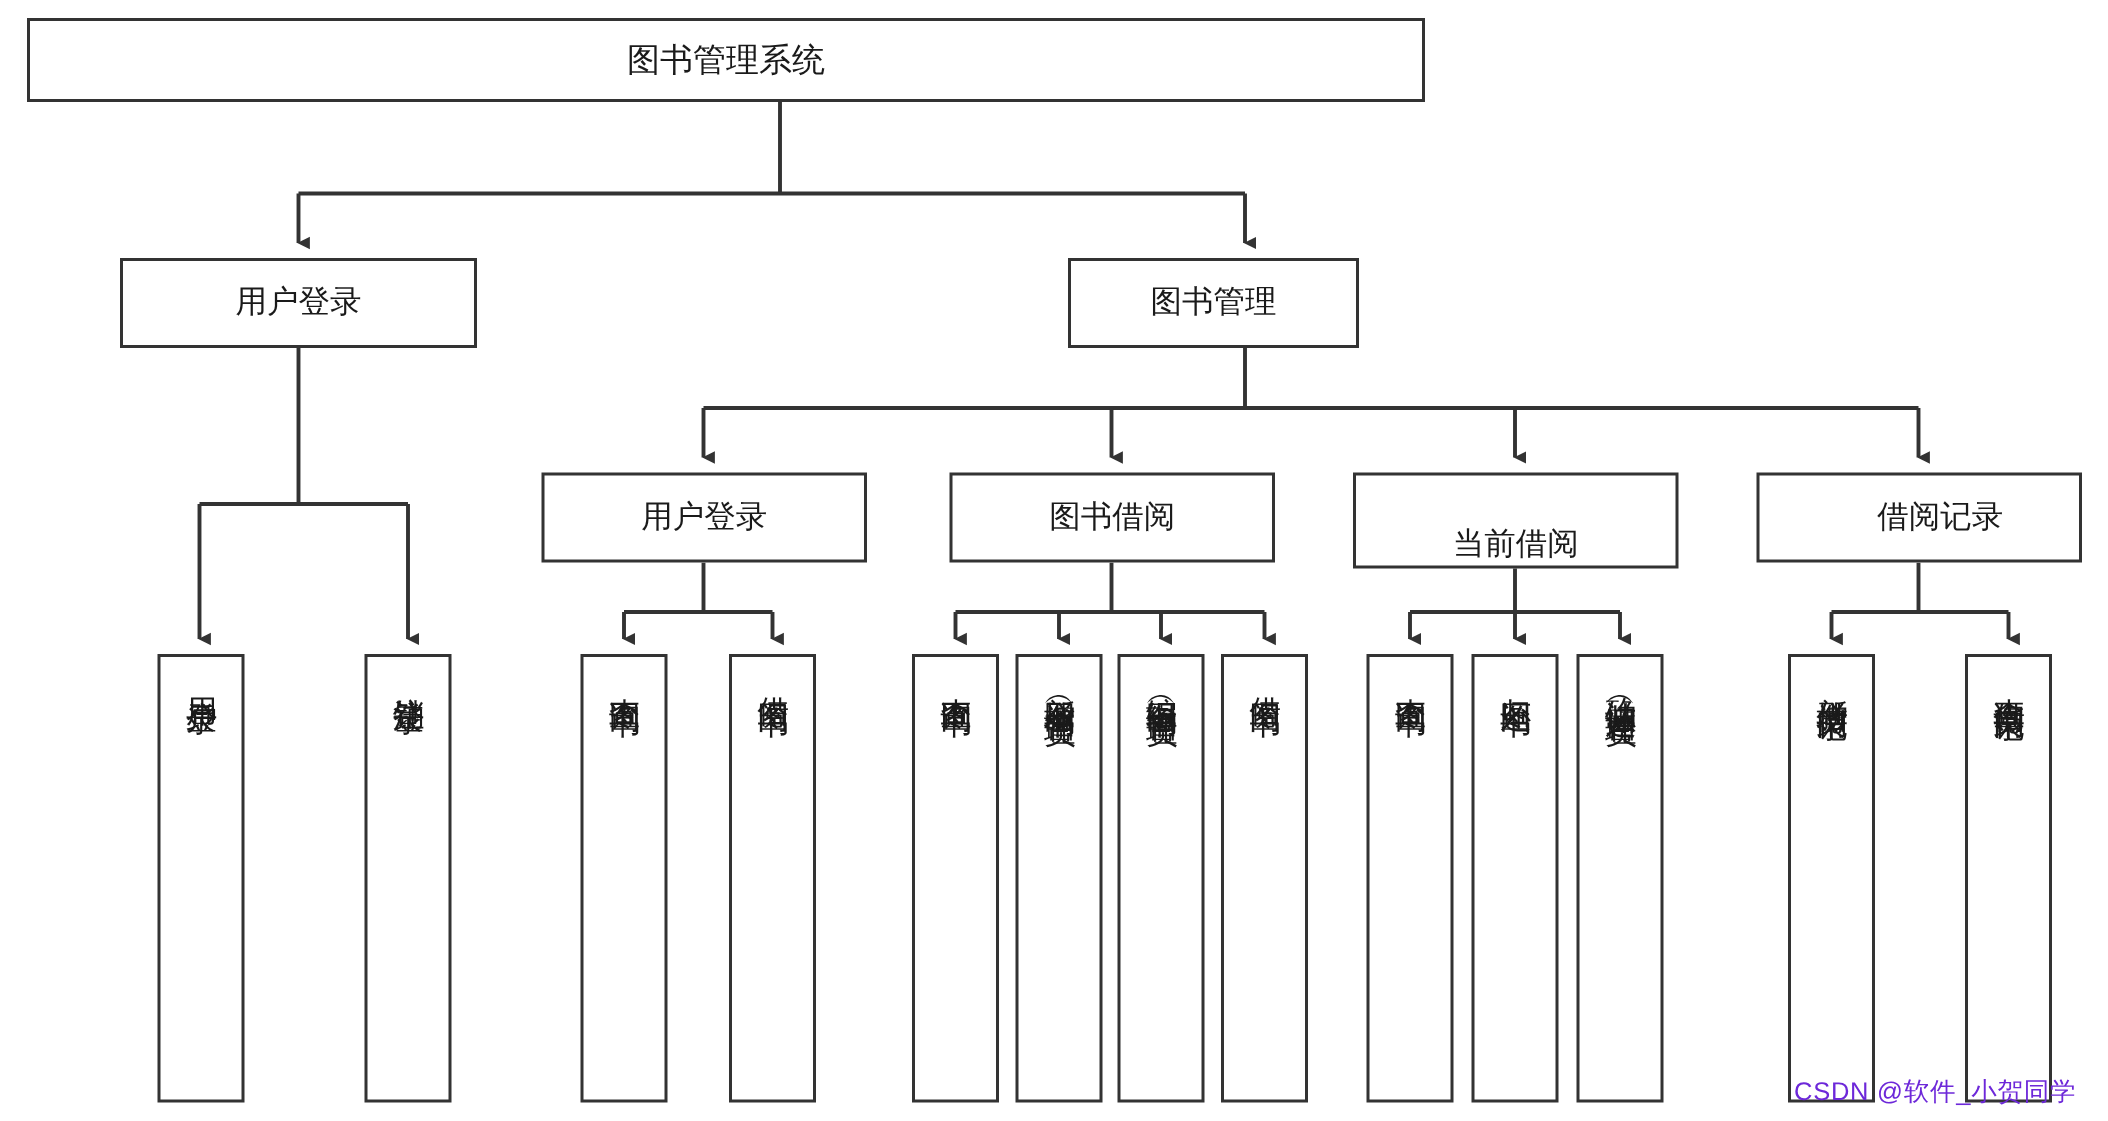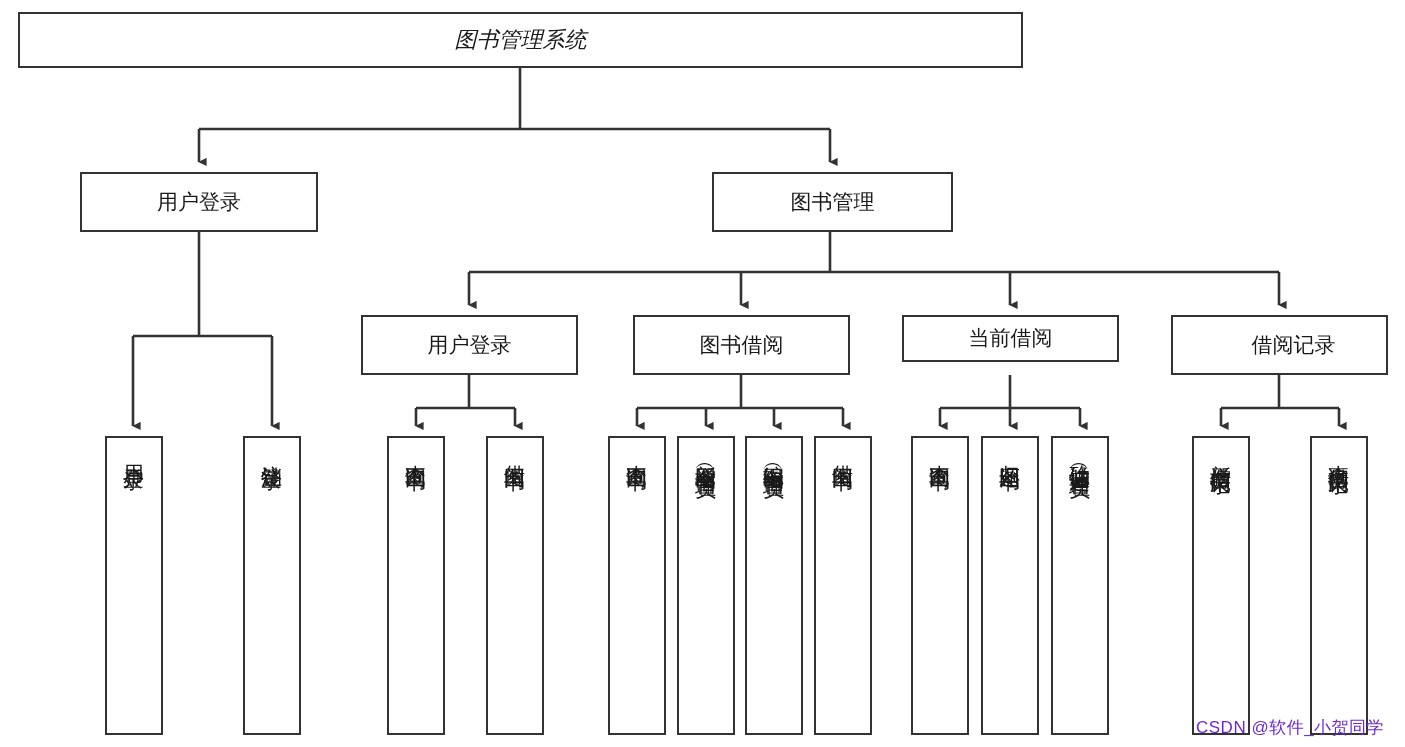--- a/index.html
+++ b/index.html
@@ -118,38 +118,38 @@
       <path d="M1010,408 L1010,426" marker-end="url(#arrow)"></path>
       <path d="M1080,408 L1080,426" marker-end="url(#arrow)"></path>
 
       <path d="M1279,375 L1279,408"></path>
       <path d="M1221,408 L1339,408"></path>
       <path d="M1221,408 L1221,426" marker-end="url(#arrow)"></path>
       <path d="M1339,408 L1339,426" marker-end="url(#arrow)"></path>
     </g>
   </svg>
 
-  <div class="node horiz root" style="left:18px; top:12px; width:1005px; height:56px;font-style:italic;">
+  <div class="node horiz root" style="left:18px; top:12px; width:932px; height:56px;">
     <span class="label">图书管理系统</span>
   </div>
 
   <div class="node horiz" style="left:80px; top:172px; width:238px; height:60px;">
     <span class="label">用户登录</span>
   </div>
-  <div class="node horiz" style="left:712px; top:172px; width:241px; height:60px;">
+  <div class="node horiz" style="left:712px; top:172px; width:194px; height:60px;">
     <span class="label">图书管理</span>
   </div>
 
   <div class="node horiz" style="left:361px; top:315px; width:217px; height:60px;">
     <span class="label">用户登录</span>
   </div>
   <div class="node horiz" style="left:633px; top:315px; width:217px; height:60px;">
     <span class="label">图书借阅</span>
   </div>
-  <div class="node horiz" style="left:902px; top:315px; width:217px; height:47px;">
+  <div class="node horiz" style="left:902px; top:315px; width:217px; height:64px;align-items:flex-end;">
     <span class="label">当前借阅</span>
   </div>
   <div class="node horiz" style="left:1171px; top:315px; width:217px; height:60px;padding-left:28px;">
     <span class="label">借阅记录</span>
   </div>
 
   <div class="node vert" style="left:105px; top:436px; width:58px; height:299px;">
     <span class="label">用户登录</span>
   </div>
   <div class="node vert" style="left:243px; top:436px; width:58px; height:299px;">

